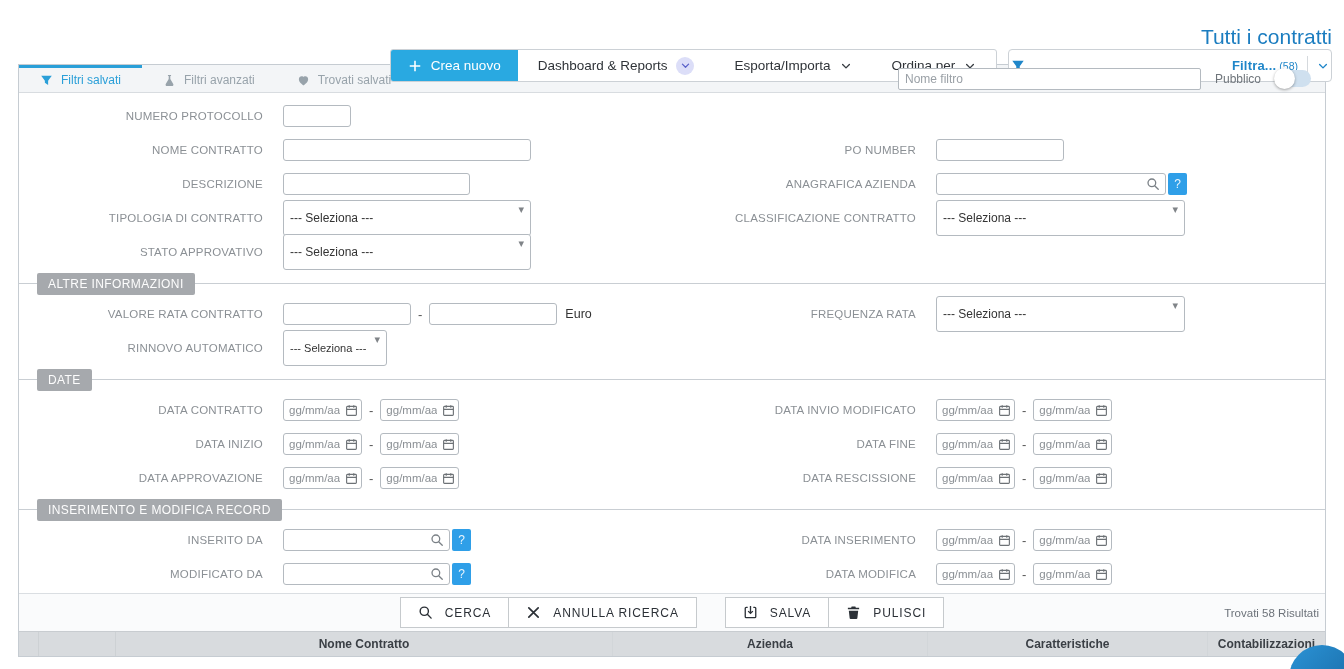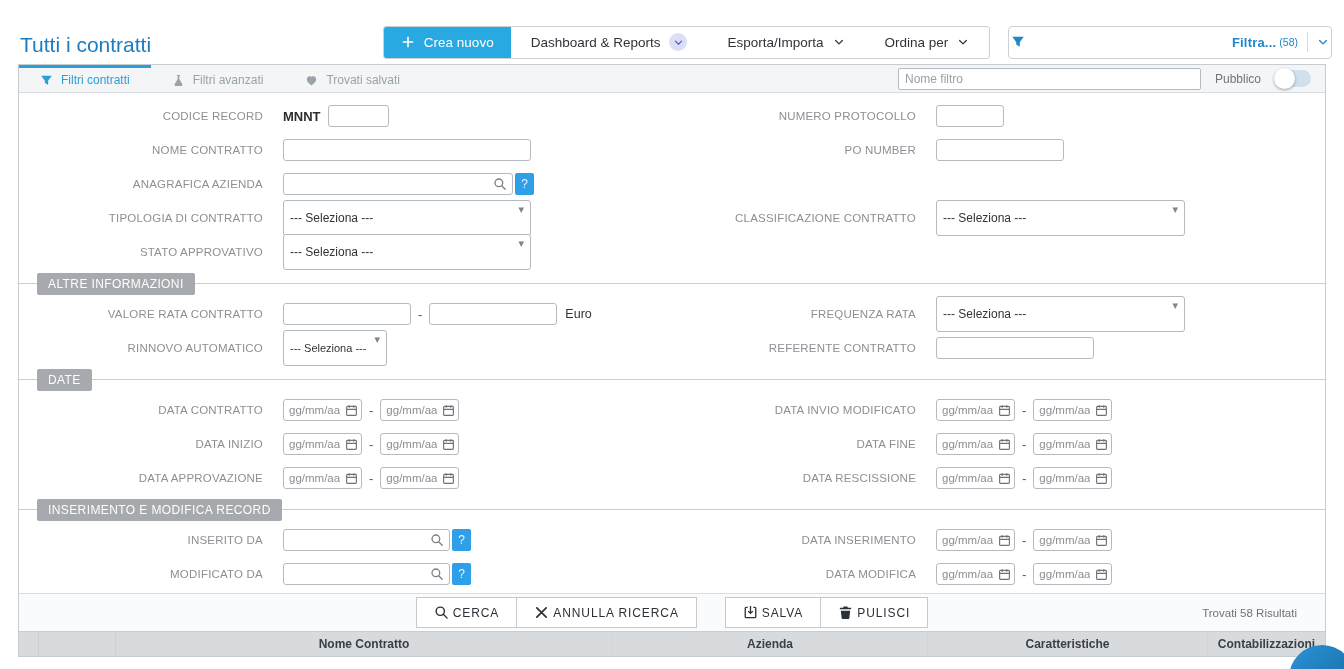--- a/index.html
+++ b/index.html
@@ -3,24 +3,24 @@
 <meta charset="utf-8">
 <style>
   * { box-sizing: border-box; margin: 0; padding: 0; }
   html,body { width:1344px; height:669px; overflow:hidden; background:#fff;
     font-family:"Liberation Sans", sans-serif; position:relative; }
 
   
   .ic { width:14px; height:14px; flex:0 0 auto; }
 
   
-  .topbar { display:flex; justify-content:space-between; align-items:center;
-    padding:20px 12px 0 20px; height:64px; }
+  .topbar { display:flex; justify-content:space-between; align-items:flex-end;
+    padding:20px 12px 0 20px; height:64px;flex-direction:column; }
   .page-title { font-size:21px; font-weight:400; color:#1b7dc0; margin-top:5px; }
-  .toolbar { display:flex; align-items:center; gap:18px; }
+  .toolbar { display:flex; align-items:center; gap:11px; }
   .main-group { display:flex; align-items:stretch; height:33px; border:1px solid #ccd1d6;
     border-radius:3px; overflow:hidden; background:#fff; }
   .create-btn { display:flex; align-items:center; gap:9px; background:#29a9e1; color:#fff;
     border:none; padding:0 17px; font-size:13.5px; cursor:pointer; font-family:inherit; }
   .menu-item { display:flex; align-items:center; gap:9px; padding:0 20px; font-size:13.5px;
     color:#2f3338; cursor:pointer; }
   .chev-circle { width:18px; height:18px; border-radius:50%; background:#dcdef8;
     display:flex; align-items:center; justify-content:center; }
   .filtra-btn { display:flex; align-items:center; height:33px; border:1px solid #ccd1d6;
     border-radius:4px; background:#fff; padding:0 2px; cursor:pointer; font-family:inherit; }
@@ -79,26 +79,26 @@
   .section-sep { height:24px; margin:2px 0; position:relative; display:flex; align-items:flex-end; }
   .section-sep::before { content:""; position:absolute; left:0; right:0; top:50%;
     border-top:1px solid #c9ced3; }
   .section-badge { position:relative; margin-left:18px; background:#a6a9ad; color:#fdfdfd;
     padding:4px 11px; font-size:12px; letter-spacing:.4px; border-radius:2px; }
 
   
   .actionsbar { position:relative; height:38px; border-top:1px solid #dadee2; background:#fafbfc;
     display:flex; align-items:center; justify-content:center; gap:28px; }
   .btn-group { display:flex; }
-  .abtn { display:flex; align-items:center; gap:4px; height:31px; padding:8px 17px;
+  .abtn { display:flex; align-items:center; gap:12px; height:31px; padding:8px 17px;
     background:#fff; border:1px solid #c6cacd; font-size:12px; letter-spacing:.9px;
     color:#2b3036; cursor:pointer; font-family:inherit; }
   .abtn + .abtn { margin-left:-1px; }
   .abtn .ic { width:15px; height:15px; }
-  .results { position:absolute; right:28px; font-size:11.5px; color:#6d737a; }
+  .results { position:absolute; right:6px; font-size:11.5px; color:#6d737a; }
 
   
   .thead { display:flex; background:#d8dbde; border-top:1px solid #c8ccd0; height:25px;
     align-items:center; font-size:12px; font-weight:bold; color:#3a3f45; }
   .th { text-align:center; height:100%; display:flex; align-items:center; justify-content:center; }
   .th-sel { width:20px; border-right:1px solid #cdd1d4; }
   .th-act { width:77px; border-right:1px solid #cdd1d4; }
   .th-nome { width:497px; border-right:1px solid #d2d6d9; }
   .th-azienda { width:315px; border-right:1px solid #d2d6d9; }
   .th-caratt { width:280px; border-right:1px solid #d2d6d9; }
@@ -192,21 +192,21 @@
   </div>
 </div>
 
 <div class="panel">
 
   <div class="tabsbar">
     <div class="tab active">
       <svg class="ic" style="color:#2a9fd8">
           <use href="#i-funnel"></use>
         </svg>
-      <span>Filtri contratti</span>
+      <span>Filtri salvati</span>
     </div>
     <div class="tab">
       <svg class="ic" style="color:#98a3ab">
           <use href="#i-flask"></use>
         </svg>
       <span>Filtri avanzati</span>
     </div>
     <div class="tab">
       <svg class="ic" style="color:#98a3ab">
           <use href="#i-heart"></use>
@@ -219,42 +219,41 @@
       <div class="toggle">
         <div class="knob"></div>
       </div>
     </div>
   </div>
 
   <div class="form">
 
     <div class="frow">
       <div class="fhalf">
-        <span class="flabel">CODICE RECORD</span>
-        <span class="prefix">MNNT</span>
-        <input class="tinput w61" style="">
-      </div>
-      <div class="fhalf">
         <span class="flabel">NUMERO PROTOCOLLO</span>
         <input class="tinput w68" style="">
       </div>
     </div>
 
     <div class="frow">
       <div class="fhalf">
         <span class="flabel">NOME CONTRATTO</span>
         <input class="tinput w248" style="">
       </div>
       <div class="fhalf">
         <span class="flabel">PO NUMBER</span>
         <input class="tinput w128" style="">
       </div>
     </div>
 
     <div class="frow">
+      <div class="fhalf">
+        <span class="flabel">DESCRIZIONE</span>
+        <input class="tinput w187" style="">
+      </div>
       <div class="fhalf">
         <span class="flabel">ANAGRAFICA AZIENDA</span>
         <span class="searchwrap">
           <input class="tinput w230" style="">
           <svg class="ic">
               <use href="#i-search"></use>
             </svg>
         </span>
         <button class="help-btn">?</button>
       </div>
@@ -311,24 +310,20 @@
       </div>
     </div>
 
     <div class="frow">
       <div class="fhalf">
         <span class="flabel">RINNOVO AUTOMATICO</span>
         <div class="sel w104sel">
           <span style="font-size:11px">--- Seleziona ---</span>
           <span class="caret">▾</span>
         </div>
-      </div>
-      <div class="fhalf">
-        <span class="flabel">REFERENTE CONTRATTO</span>
-        <input class="tinput w158" style="">
       </div>
     </div>
 
     <div class="section-sep">
       <span class="section-badge">DATE</span>
     </div>
 
     <div class="frow">
       <div class="fhalf">
         <span class="flabel">DATA CONTRATTO</span>

